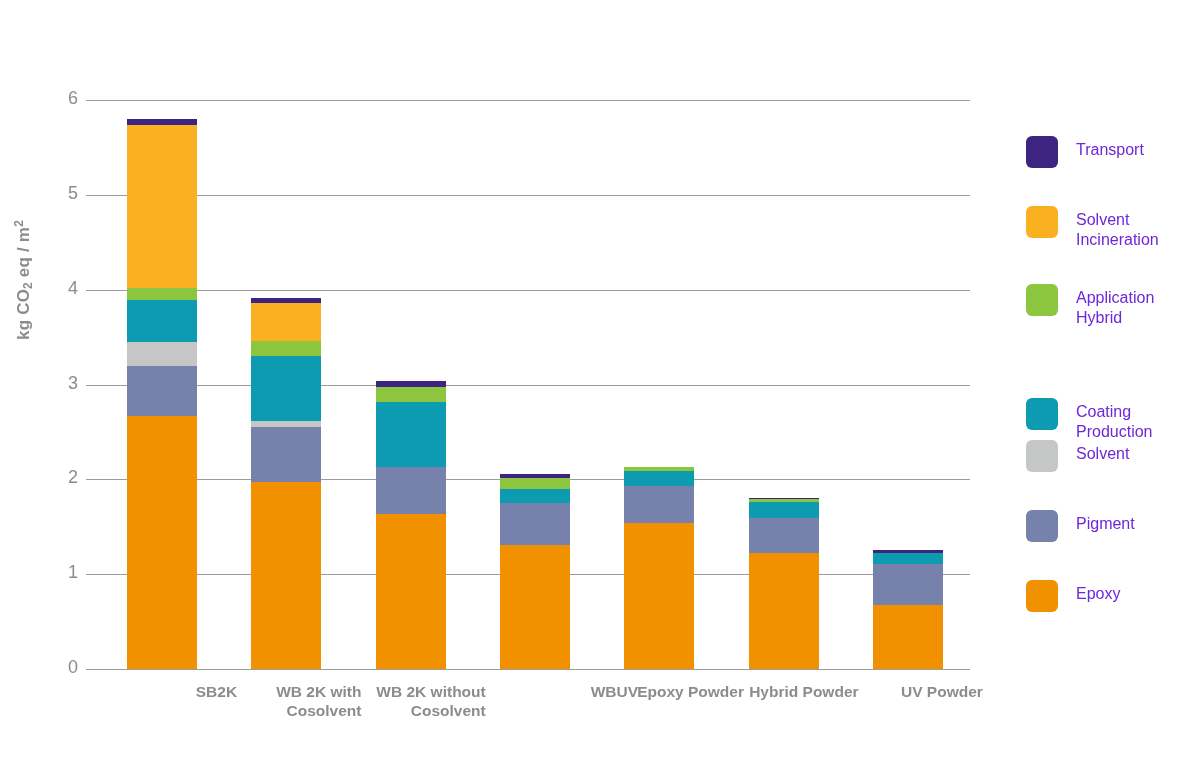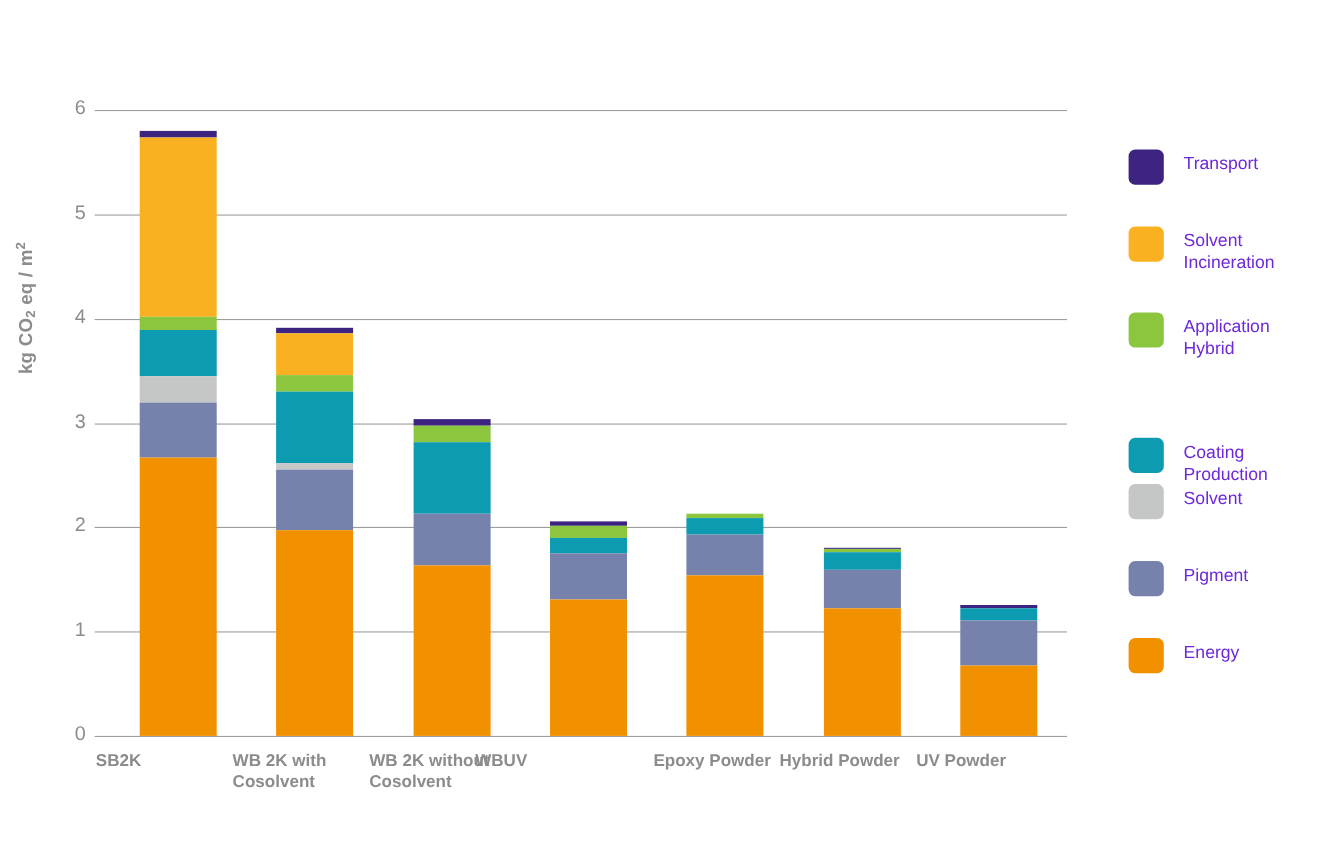--- a/index.html
+++ b/index.html
@@ -74,21 +74,21 @@
   .bar {
     position: absolute;
     bottom: 0;
     width: 70px;
   }
   .seg { width: 100%; display: block; }
 
   .cat-label {
     position: absolute;
     width: 150px;
-    text-align: left;
+    text-align: right;
     font-size: 15.5px;
     font-weight: bold;
     color: #8c8c8c;
     line-height: 1.25;
     top: 682px;
   }
 
   
   .legend {
     position: absolute;
@@ -199,21 +199,21 @@
       <div class="tick-label" style="top: 182.833px; left: 38px; right: auto;">5</div>
       <div class="tick-mark" style="top: 194.833px; left: 86px;"></div>
       <div class="tick-label" style="top: 88px; left: 38px; right: auto;">6</div>
       <div class="tick-mark" style="top: 100px; left: 86px;"></div>
     </div>
 
   <div id="cat-labels">
       <div class="cat-label" style="left: 87.1429px;">SB2K</div>
       <div class="cat-label" style="left: 211.429px;">WB 2K with Cosolvent</div>
       <div class="cat-label" style="left: 335.714px;">WB 2K without Cosolvent</div>
-      <div class="cat-label" style="left: 432px;">WBUV</div>
+      <div class="cat-label" style="left: 488px;">WBUV</div>
       <div class="cat-label" style="left: 594px;">Epoxy Powder</div>
       <div class="cat-label" style="left: 708.571px;">Hybrid Powder</div>
       <div class="cat-label" style="left: 832.857px;">UV Powder</div>
     </div>
 
   <div class="legend" id="legend">
       <div class="legend-item" style="top: 0px;">
         <div class="legend-swatch" style="background: rgb(61, 36, 128);"></div>
         <div class="legend-text">Transport</div>
       </div>
@@ -235,17 +235,17 @@
       <div class="legend-item" style="top: 304px;">
         <div class="legend-swatch" style="background: rgb(197, 198, 198);"></div>
         <div class="legend-text">Solvent</div>
       </div>
       <div class="legend-item" style="top: 374px;">
         <div class="legend-swatch" style="background: rgb(118, 129, 172);"></div>
         <div class="legend-text">Pigment</div>
       </div>
       <div class="legend-item" style="top: 444px;">
         <div class="legend-swatch" style="background: rgb(242, 145, 0);"></div>
-        <div class="legend-text">Energy</div>
+        <div class="legend-text">Epoxy</div>
       </div>
     </div>
 
 </div>
 
 </body></html>

